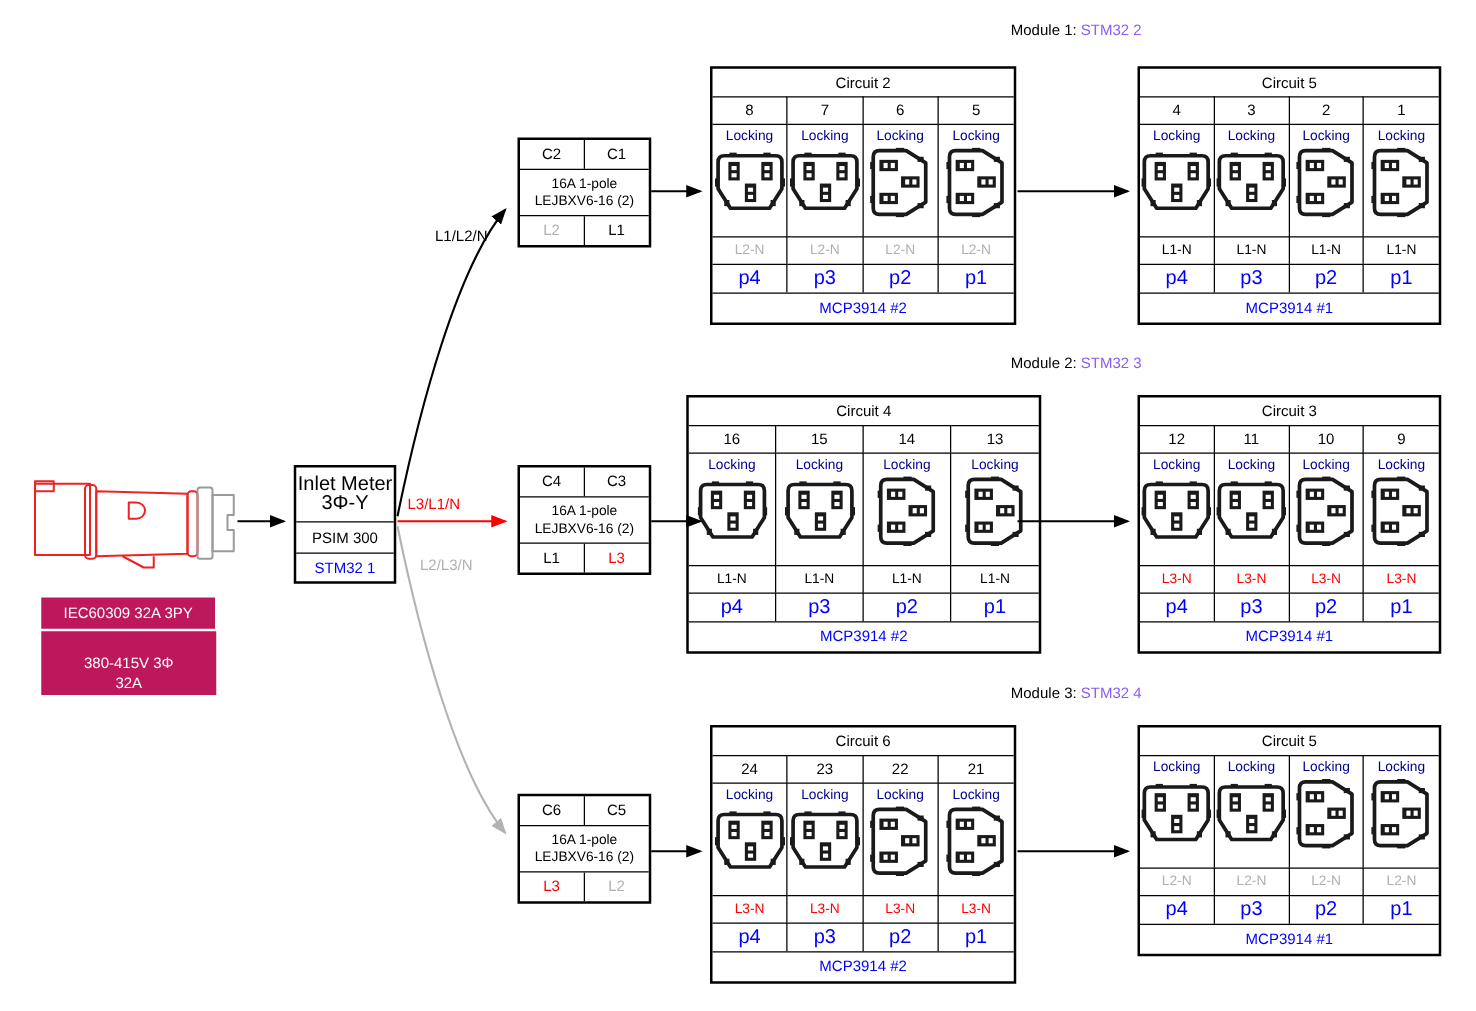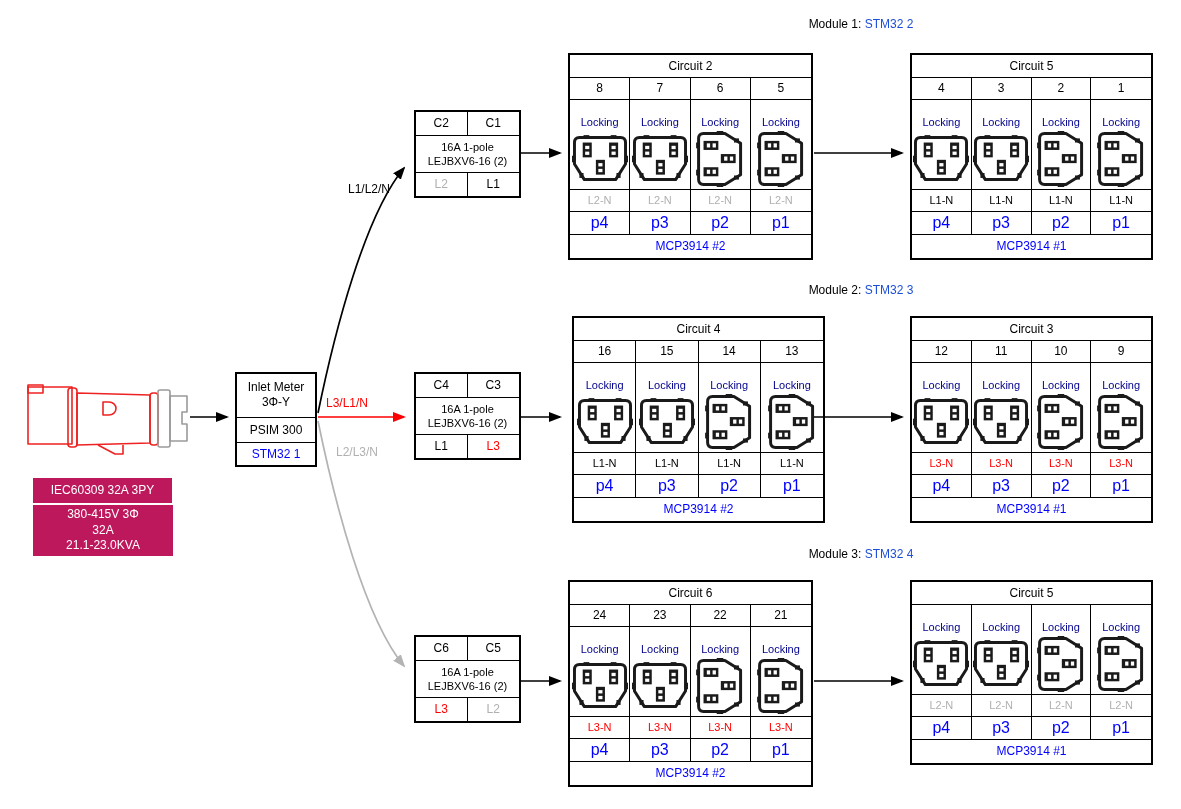--- a/index.html
+++ b/index.html
@@ -1,60 +1,60 @@
 <!DOCTYPE html>
 <html><head>
 <meta charset="utf-8">
 <style>
   html,body{margin:0;padding:0}
   body{
     width:1181px;height:809px;position:relative;background:#fff;
     font-family:"Liberation Sans","DejaVu Sans",sans-serif;color:#000;
     overflow:hidden;
   }
-  .blue{color:#1d4ed8}
+  .blue{color:#8b5cf6}
   .t-red{color:#ff0000}.t-gray{color:#b0b0b0}.t-black{color:#000}
 
   
   .module-header{position:absolute;left:568px;width:586px;text-align:center;font-size:12px}
 
   
   .circuit{position:absolute;border:2px solid #000;background:#fff;box-sizing:border-box}
   .c-title{height:22px;line-height:22px;text-align:center;font-size:12px}
   .cols{display:grid;grid-template-columns:repeat(4,1fr)}
   .cols>div{border-top:1.5px solid #000;border-right:1.5px solid #000;text-align:center}
   .cols>div:last-child{border-right:none}
   .nums>div{height:21px;line-height:21px;font-size:12px}
-  .outs>div{height:90px;padding-top:16px;box-sizing:border-box}
+  .outs>div{height:90px;padding-top:3px;box-sizing:border-box}
   .locking{display:block;font-size:11px;color:#00008b}
   .outlet-icon{width:50px;height:56px;margin-top:3px}
   .rot .outlet-icon{transform:rotate(90deg)}
   .phases>div{height:21px;line-height:21px;font-size:11px}
   .ph-gray .phases>div{color:#b0b0b0}
   .ph-red .phases>div{color:#ff0000}
   .ports>div{height:22px;line-height:22px;font-size:16px;color:#0000ff}
   .c-adc{border-top:1.5px solid #000;height:23px;line-height:23px;text-align:center;font-size:12px;color:#0000ff}
 
   
   .breaker{position:absolute;width:107px;border:2px solid #000;box-sizing:border-box;background:#fff;text-align:center}
   .b-outs,.b-phases{display:grid;grid-template-columns:1fr 1fr}
   .b-outs>div,.b-phases>div{height:23px;line-height:23px;font-size:12px;border-right:1.5px solid #000}
   .b-outs>div:last-child,.b-phases>div:last-child{border-right:none}
   .b-mid{border-top:1.5px solid #000;border-bottom:1.5px solid #000;font-size:11px;line-height:14px;padding:4px 0}
 
   
   .inlet{position:absolute;width:82px;border:2px solid #000;box-sizing:border-box;text-align:center;background:#fff}
-  .i-title{font-size:12px;line-height:15px;padding:6px 0 7px}
+  .i-title{font-size:16px;line-height:15px;padding:6px 0 7px}
   .i-model{border-top:1.5px solid #000;height:24px;line-height:24px;font-size:12px}
   .i-ctrl{border-top:1.5px solid #000;height:22px;line-height:22px;font-size:12px;color:#0000ff}
 
   
   .tag{position:absolute;background:#be185d;color:#fff;text-align:center;font-size:12px;box-sizing:border-box}
   .tag.single{line-height:25px}
-  .tag.multi{padding-top:2px;line-height:15.5px}
+  .tag.multi{padding-top:18px;line-height:15.5px}
 
   .wire-label{position:absolute;font-size:12px;white-space:nowrap}
 
   .overlay{position:absolute;left:0;top:0;pointer-events:none}
 </style>
 </head>
 <body>
 
 <svg width="0" height="0" style="position:absolute">
   <defs>
@@ -248,21 +248,21 @@
   </div>
   <div class="cols ports">
     <div>p4</div>
     <div>p3</div>
     <div>p2</div>
     <div>p1</div>
   </div>
   <div class="c-adc">MCP3914 #1</div>
 </div>
 
-<div class="circuit ph-black" style="left:572px;top:316px;width:253px">
+<div class="circuit ph-black" style="left:549px;top:316px;width:284px">
   <div class="c-title">Circuit 4</div>
   <div class="cols nums">
     <div>16</div>
     <div>15</div>
     <div>14</div>
     <div>13</div>
   </div>
   <div class="cols outs">
     <div class="rot"><span class="locking">Locking</span><svg class="outlet-icon">
           <use href="#c13"></use>

